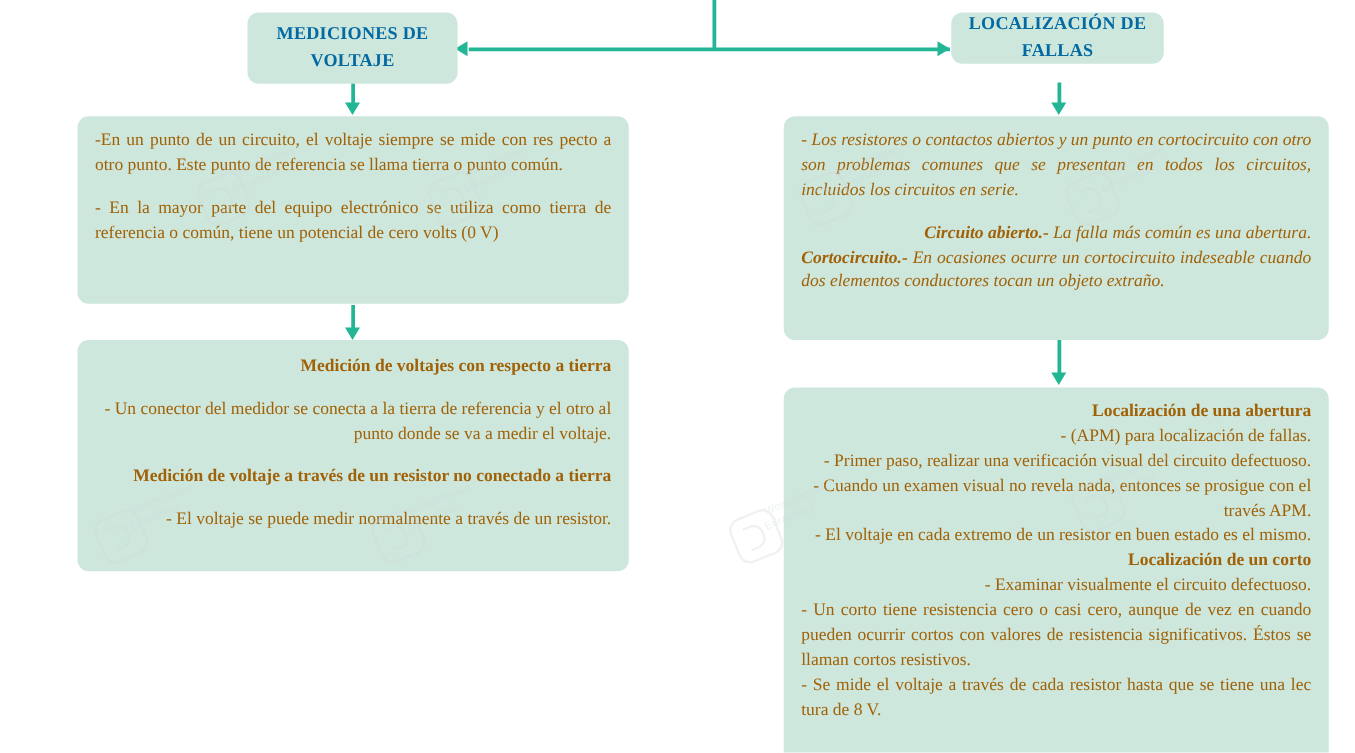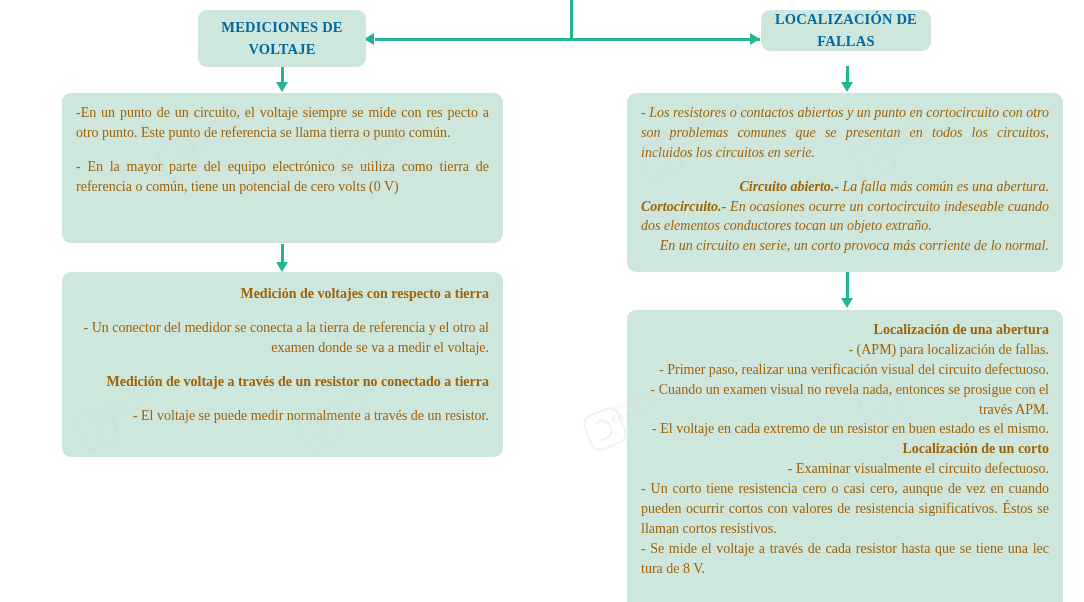--- a/index.html
+++ b/index.html
@@ -165,37 +165,36 @@
 
   <div class="node body" style="left:62px; top:93px; width:441px; height:150px;">
     <p class="p-just">-En un punto de un circuito, el voltaje siempre se mide con res pecto a otro punto.  Este punto de referencia se llama tierra o punto común.</p>
     <div class="gap"></div>
     <p class="p-just">-  En la mayor parte del equipo electrónico se utiliza como tierra de referencia o común, tiene un potencial de cero volts (0 V)</p>
   </div>
 
   <div class="node body" style="left:62px; top:272px; width:441px; height:185px; padding-top:12px;">
     <p class="p-left" style="font-weight:bold;">Medición de voltajes con respecto a tierra</p>
     <div class="gap"></div>
-    <p class="p-left">- Un conector del medidor se conecta a la tierra de referencia y el otro al examen donde se va a medir el voltaje.</p>
+    <p class="p-left">- Un conector del medidor se conecta a la tierra de referencia y el otro al punto donde se va a medir el voltaje.</p>
     <div class="gap"></div>
     <p class="p-left" style="font-weight:bold;">Medición de voltaje a través de un resistor no conectado a tierra</p>
     <div class="gap"></div>
     <p class="p-left">- El voltaje se puede medir normalmente a través de un resistor.</p>
   </div>
 
   <div class="node body" style="left:627px; top:93px; width:436px; height:179px;font-style:italic;">
     <p class="p-just">- Los resistores o contactos abiertos y un punto en cortocircuito con otro son problemas comunes que se presentan en todos los circuitos, incluidos los circuitos en serie.</p>
     <div class="gap"></div>
     <p class="p-left">
       <b>Circuito abierto.-</b><span> La falla más común es una abertura.</span>
     </p>
     <p class="p-just">
       <b>Cortocircuito.-</b><span> En ocasiones ocurre un cortocircuito indeseable cuando dos elementos conductores tocan un objeto extraño.</span>
     </p>
-    <p class="p-left">En un circuito en serie, un corto provoca más corriente de lo normal.</p>
   </div>
 
   <div class="node body" style="left:627px; top:310px; width:436px; height:332px; border-radius:9px 9px 0 0; padding-top:10px;">
     <p class="p-left" style="font-weight:bold;">Localización de una abertura</p>
     <p class="p-left">- (APM) para localización de fallas.</p>
     <p class="p-left">- Primer paso,  realizar una verificación visual del circuito defectuoso.</p>
     <p class="p-left">- Cuando un examen visual no revela nada, entonces se prosigue con el través APM.</p>
     <p class="p-left">- El voltaje en cada extremo de un resistor en buen estado es el mismo.</p>
     <p class="p-left" style="font-weight:bold;">Localización de un corto</p>
     <p class="p-left">- Examinar visualmente el circuito defectuoso.</p>

